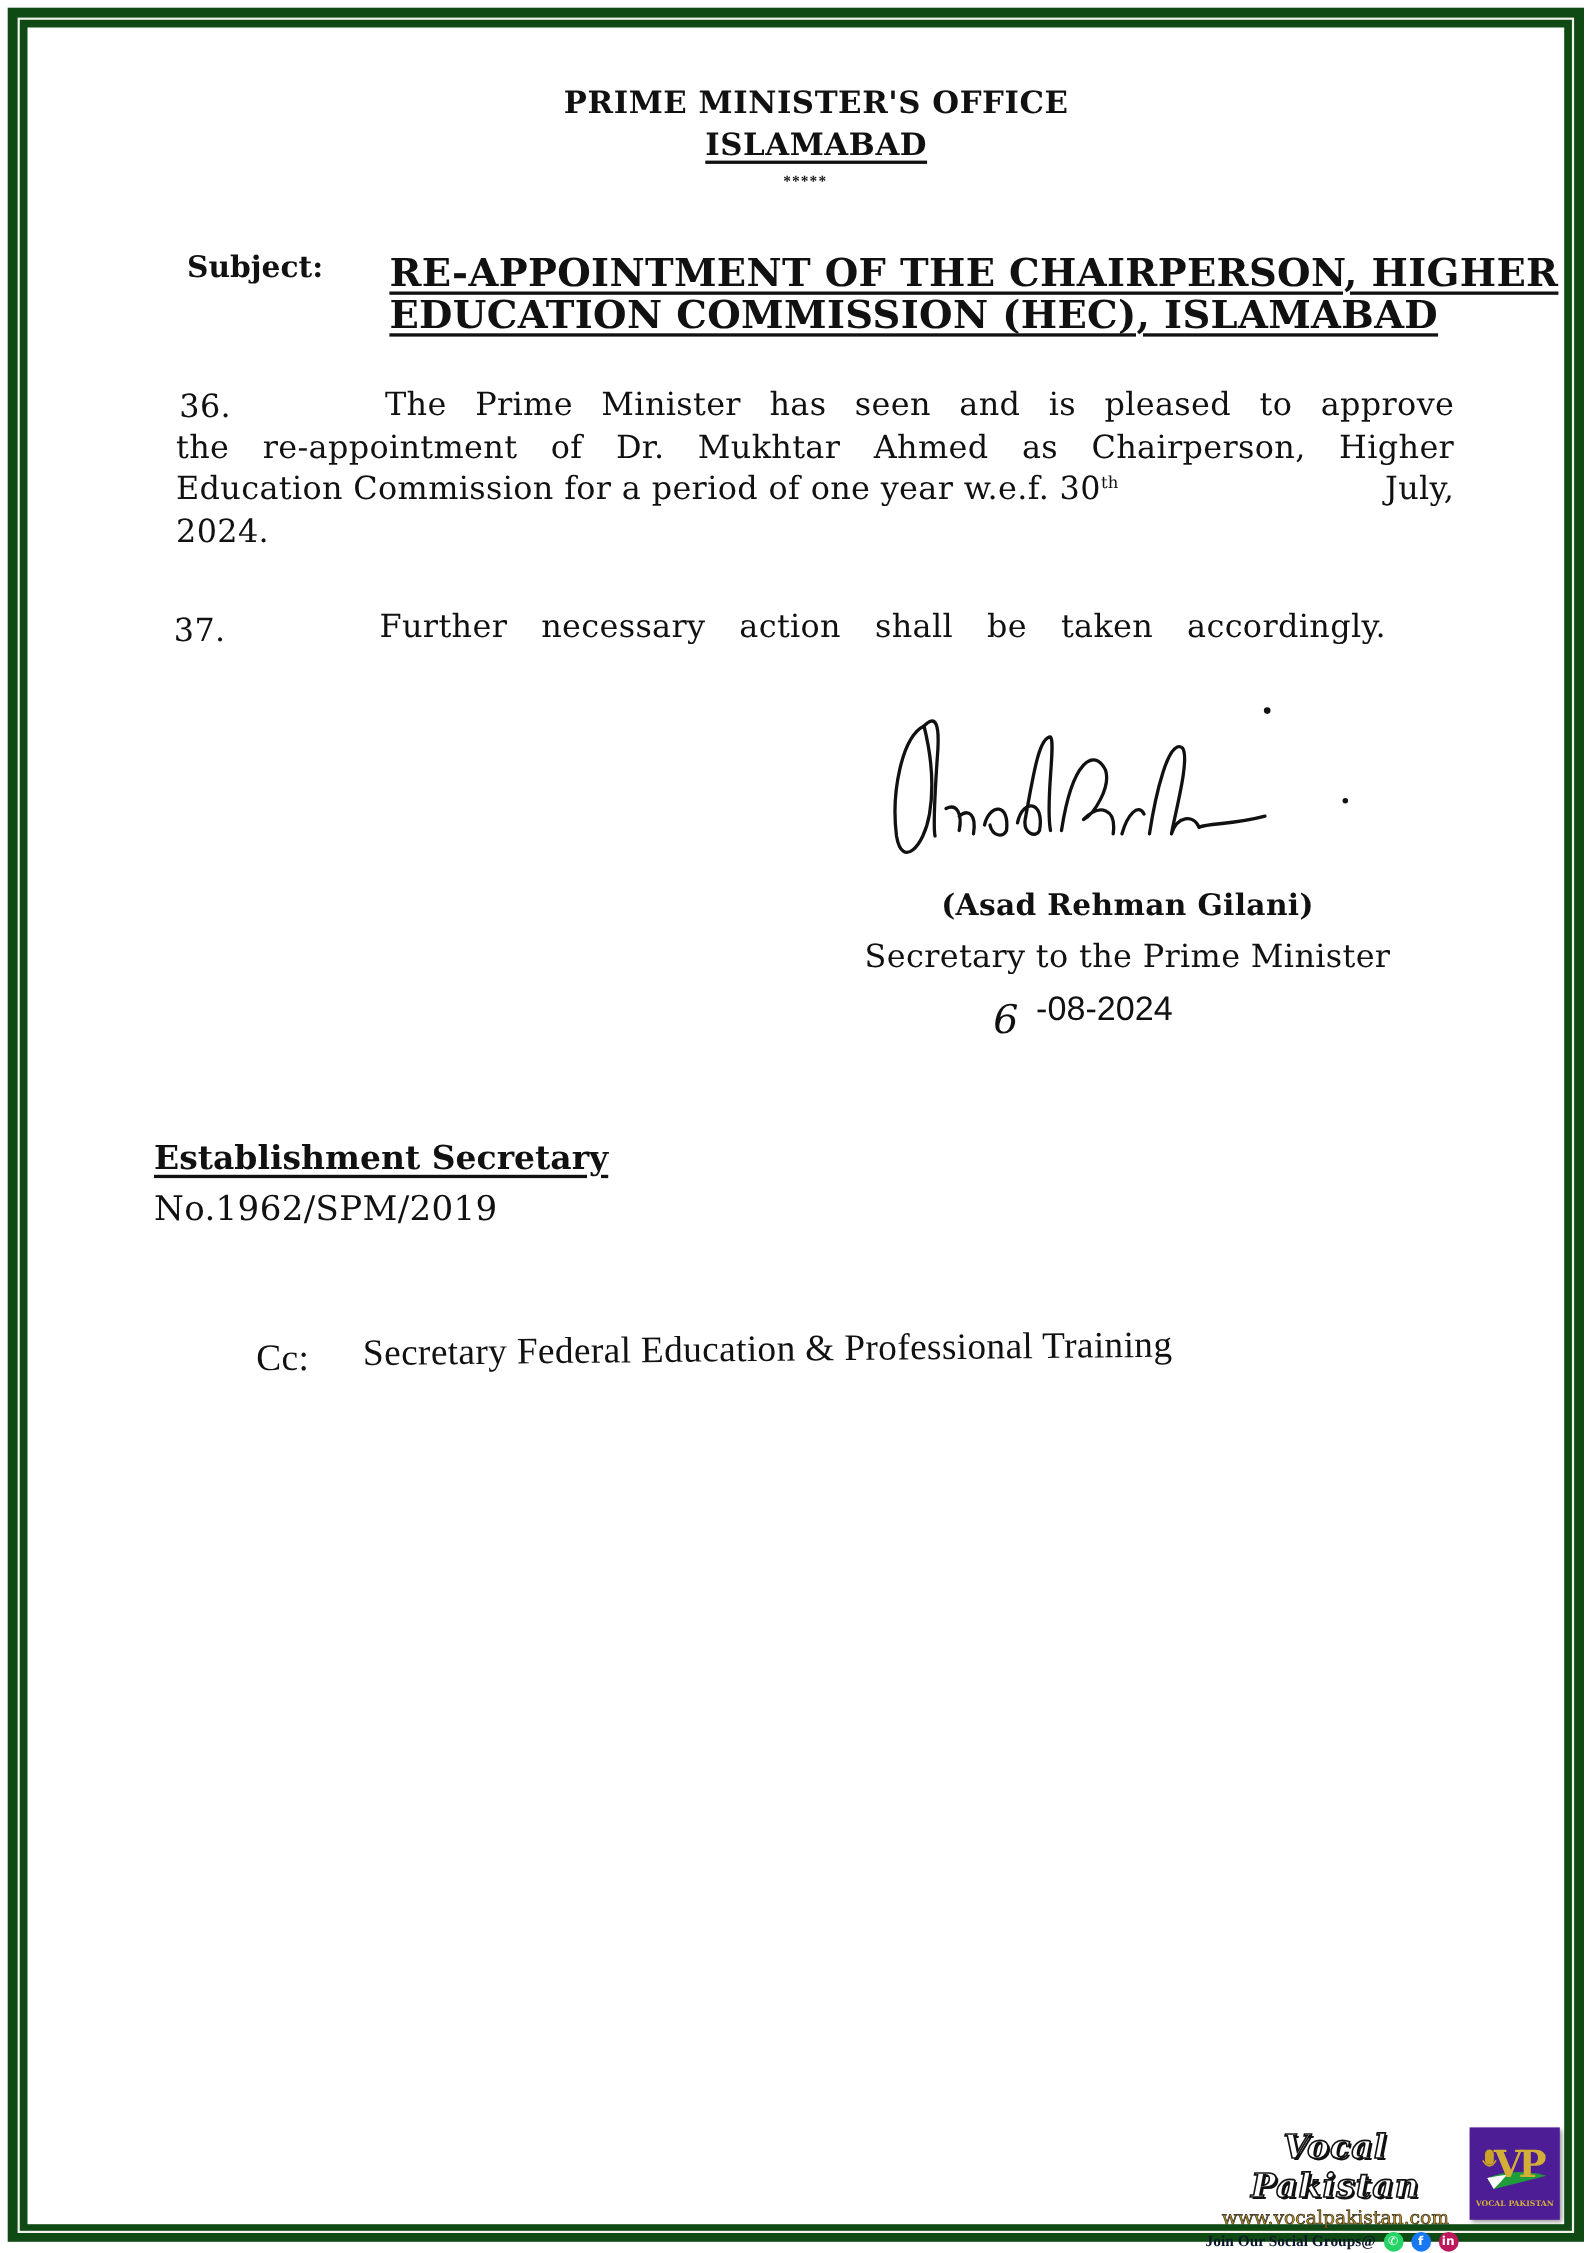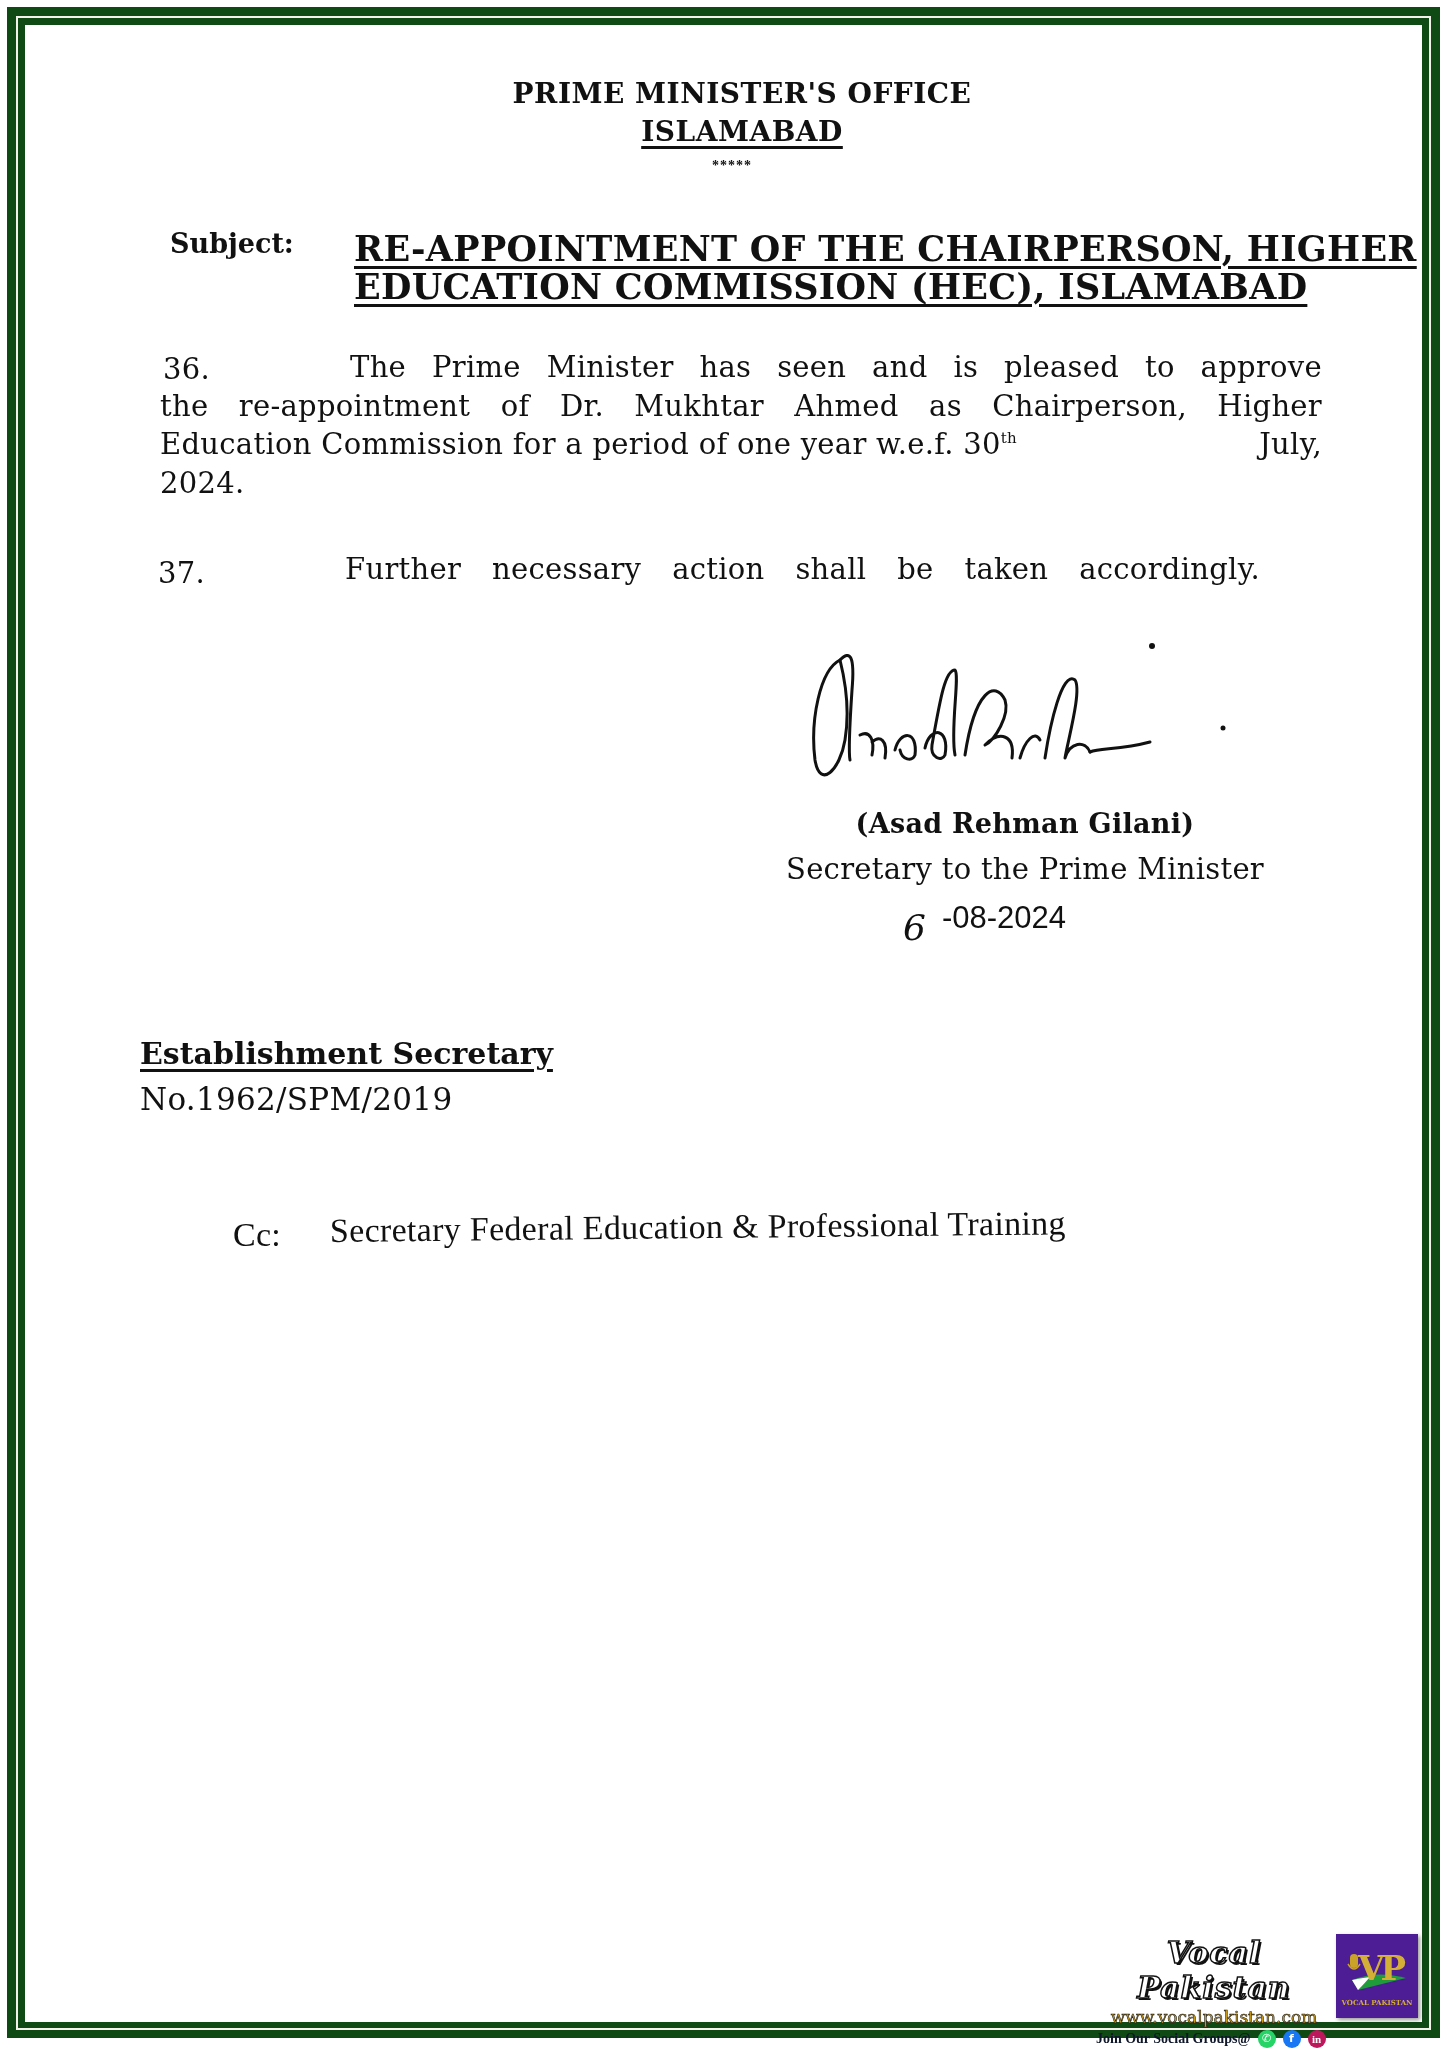--- a/index.html
+++ b/index.html
@@ -89,21 +89,21 @@
 <div class="abs body" style="left:233px; top:1216px; font-family:'Liberation Serif',serif; font-size:34px;">Cc:</div>
 <div class="abs body" style="left:330px; top:1212px; font-family:'Liberation Serif',serif; font-size:34px; transform:rotate(-0.6deg); transform-origin:left center;">Secretary Federal Education &amp; Professional Training</div>
 
 <div class="wm" style="left:1096px; top:1935px; width:236px;">
   <div class="wm-title" style="text-align:center;">Vocal Pakistan</div>
   <div class="wm-url" style="text-align:center; margin-top:2px;">www.vocalpakistan.com</div>
   <div style="margin-top:2px; white-space:nowrap;">
     <span class="wm-join">Join Our Social Groups@</span>
     <span class="sicon" style="background:#25d366;">✆</span>
     <span class="sicon" style="background:#1877f2;">f</span>
-    <span class="sicon" style="background:#be185d;font-family:Liberation Serif, serif;">in</span>
+    <span class="sicon" style="background:#be185d;">in</span>
   </div>
 </div>
 <div class="logo" style="left:1336px; top:1934px; width:82px; height:84px;">
   <svg width="82" height="84" viewBox="0 0 82 84">
     <rect x="14" y="20" width="8" height="14" rx="4" fill="#c9a227"></rect>
     <path d="M12,30 Q18,40 24,30" fill="none" stroke="#c9a227" stroke-width="1.5"></path>
     <path d="M16,46 Q40,36 70,44 Q46,50 22,56 Z" fill="#1f9d3a"></path>
     <path d="M16,46 Q26,44 34,43 Q28,50 22,56 Z" fill="#ffffff"></path>
   </svg>
   <div style="position:absolute; left:22px; top:14px; font-family:'DejaVu Serif',serif; font-weight:bold; font-size:34px; color:#d4af37; letter-spacing:-4px;">VP</div>

